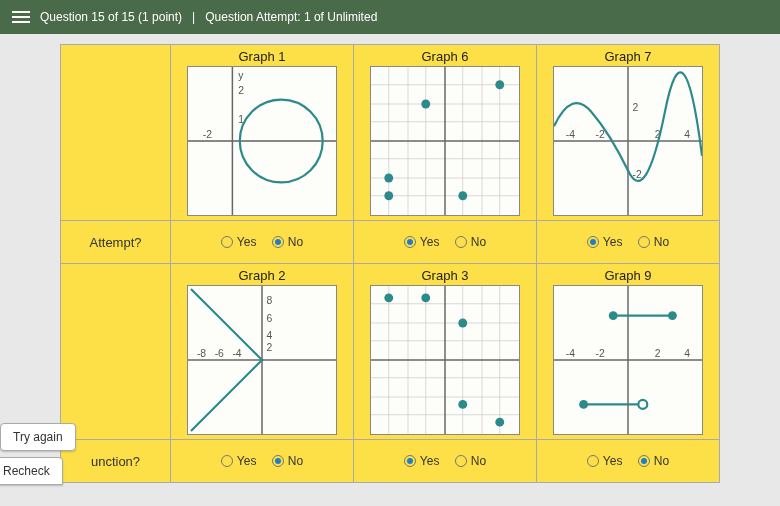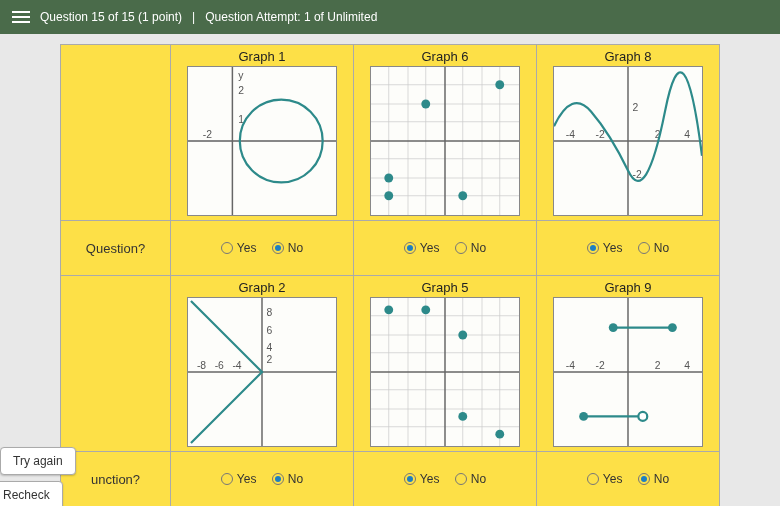--- a/index.html
+++ b/index.html
@@ -8,21 +8,21 @@
   .menu-icon { display: inline-block; width: 18px; cursor: pointer; }
   .menu-icon div { height: 2px; background: #fff; margin: 3px 0; }
   .container { padding: 10px 60px 0 60px; position: relative; }
   table.main { border-collapse: collapse; width: 100%; background: #fde047; }
   table.main td, table.main th { border: 1px solid #aaa; padding: 4px 6px; text-align: center; vertical-align: top; }
   .rowlabel { font-size: 13px; color: #333; vertical-align: middle !important; width: 110px; }
   .gtitle { font-size: 13px; color: #222; padding-bottom: 2px; }
   .graphbox { width: 150px; height: 150px; margin: 0 auto; position: relative; background: #fdfdfa; border: 1px solid #888; }
   .graphbox svg { width: 100%; height: 100%; }
   .answer-row { font-size: 12px; color: #333; padding-top: 4px; }
-  .radio { display: inline-flex; align-items: center; margin: 16px 6px; cursor: pointer; }
+  .radio { display: inline-flex; align-items: center; margin: 10px 6px; cursor: pointer; }
   .radio .circ { width: 12px; height: 12px; border: 1px solid #777; border-radius: 50%; display: inline-block; margin-right: 4px; position: relative; }
   .radio.selected .circ::after { content: ""; position: absolute; top: 2px; left: 2px; width: 6px; height: 6px; background: #1e7fc2; border-radius: 50%; }
   .floatbtn { position: absolute; background: #fff; border: 1px solid #aaa; border-radius: 4px; padding: 6px 12px; font-size: 12px; color: #333; cursor: pointer; box-shadow: 0 1px 2px rgba(0,0,0,0.2); }
   .tryagain { left: 0px; bottom: 32px; margin-top: 24px; }
   .recheck { left: -10px; bottom: -2px; border-radius: 4px 4px 0 0; }
   .axis { stroke: #666; stroke-width: 1; }
   .grid { stroke: #ccc; stroke-width: 0.5; }
   .curve { stroke: #2d8a8a; stroke-width: 1.5; fill: none; }
   .dot { fill: #2d8a8a; }
   .opendot { fill: #fff; stroke: #2d8a8a; stroke-width: 1.5; }
@@ -87,38 +87,38 @@
                 <line class="axis" x1="50" y1="0" x2="50" y2="100"></line>
         <circle class="dot" cx="12" cy="75" r="3"></circle>
                 <circle class="dot" cx="12" cy="87" r="3"></circle>
         <circle class="dot" cx="37" cy="25" r="3"></circle>
                 <circle class="dot" cx="62" cy="87" r="3"></circle>
                 <circle class="dot" cx="87" cy="12" r="3"></circle>
       </svg>
     </div>
   </td>
   <td>
-    <div class="gtitle">Graph 8</div>
+    <div class="gtitle">Graph 7</div>
     <div class="graphbox">
       <svg viewBox="0 0 100 100">
         <line class="axis" x1="0" y1="50" x2="100" y2="50"></line>
                 <line class="axis" x1="50" y1="0" x2="50" y2="100"></line>
         <text class="tick" x="8" y="48">-4</text>
                 <text class="tick" x="28" y="48">-2</text>
                 <text class="tick" x="68" y="48">2</text>
                 <text class="tick" x="88" y="48">4</text>
         <text class="tick" x="53" y="30">2</text>
                 <text class="tick" x="53" y="75">-2</text>
         <path class="curve" d="M 0 40 Q 12 15 25 30 T 50 70 T 75 30 T 100 60"></path>
       </svg>
     </div>
   </td>
 </tr>
 <tr>
-  <td class="rowlabel">Question?</td>
+  <td class="rowlabel">Attempt?</td>
   <td class="answer-row">
     <span class="radio">
               <span class="circ"></span>
               <span>Yes</span>
             </span>
     <span class="radio selected">
               <span class="circ"></span>
               <span>No</span>
             </span>
   </td>
@@ -156,21 +156,21 @@
                 <text class="tick" x="30" y="48">-4</text>
         <text class="tick" x="53" y="12">8</text>
                 <text class="tick" x="53" y="24">6</text>
                 <text class="tick" x="53" y="36">4</text>
                 <text class="tick" x="53" y="44">2</text>
         <path class="curve" d="M 2 2 L 50 50 L 2 98"></path>
       </svg>
     </div>
   </td>
   <td>
-    <div class="gtitle">Graph 5</div>
+    <div class="gtitle">Graph 3</div>
     <div class="graphbox">
       <svg viewBox="0 0 100 100">
         <g class="grid">
           <line x1="12" y1="0" x2="12" y2="100"></line>
                   <line x1="25" y1="0" x2="25" y2="100"></line>
                   <line x1="37" y1="0" x2="37" y2="100"></line>
                   <line x1="62" y1="0" x2="62" y2="100"></line>
                   <line x1="75" y1="0" x2="75" y2="100"></line>
                   <line x1="87" y1="0" x2="87" y2="100"></line>
           <line x1="0" y1="12" x2="100" y2="12"></line>

